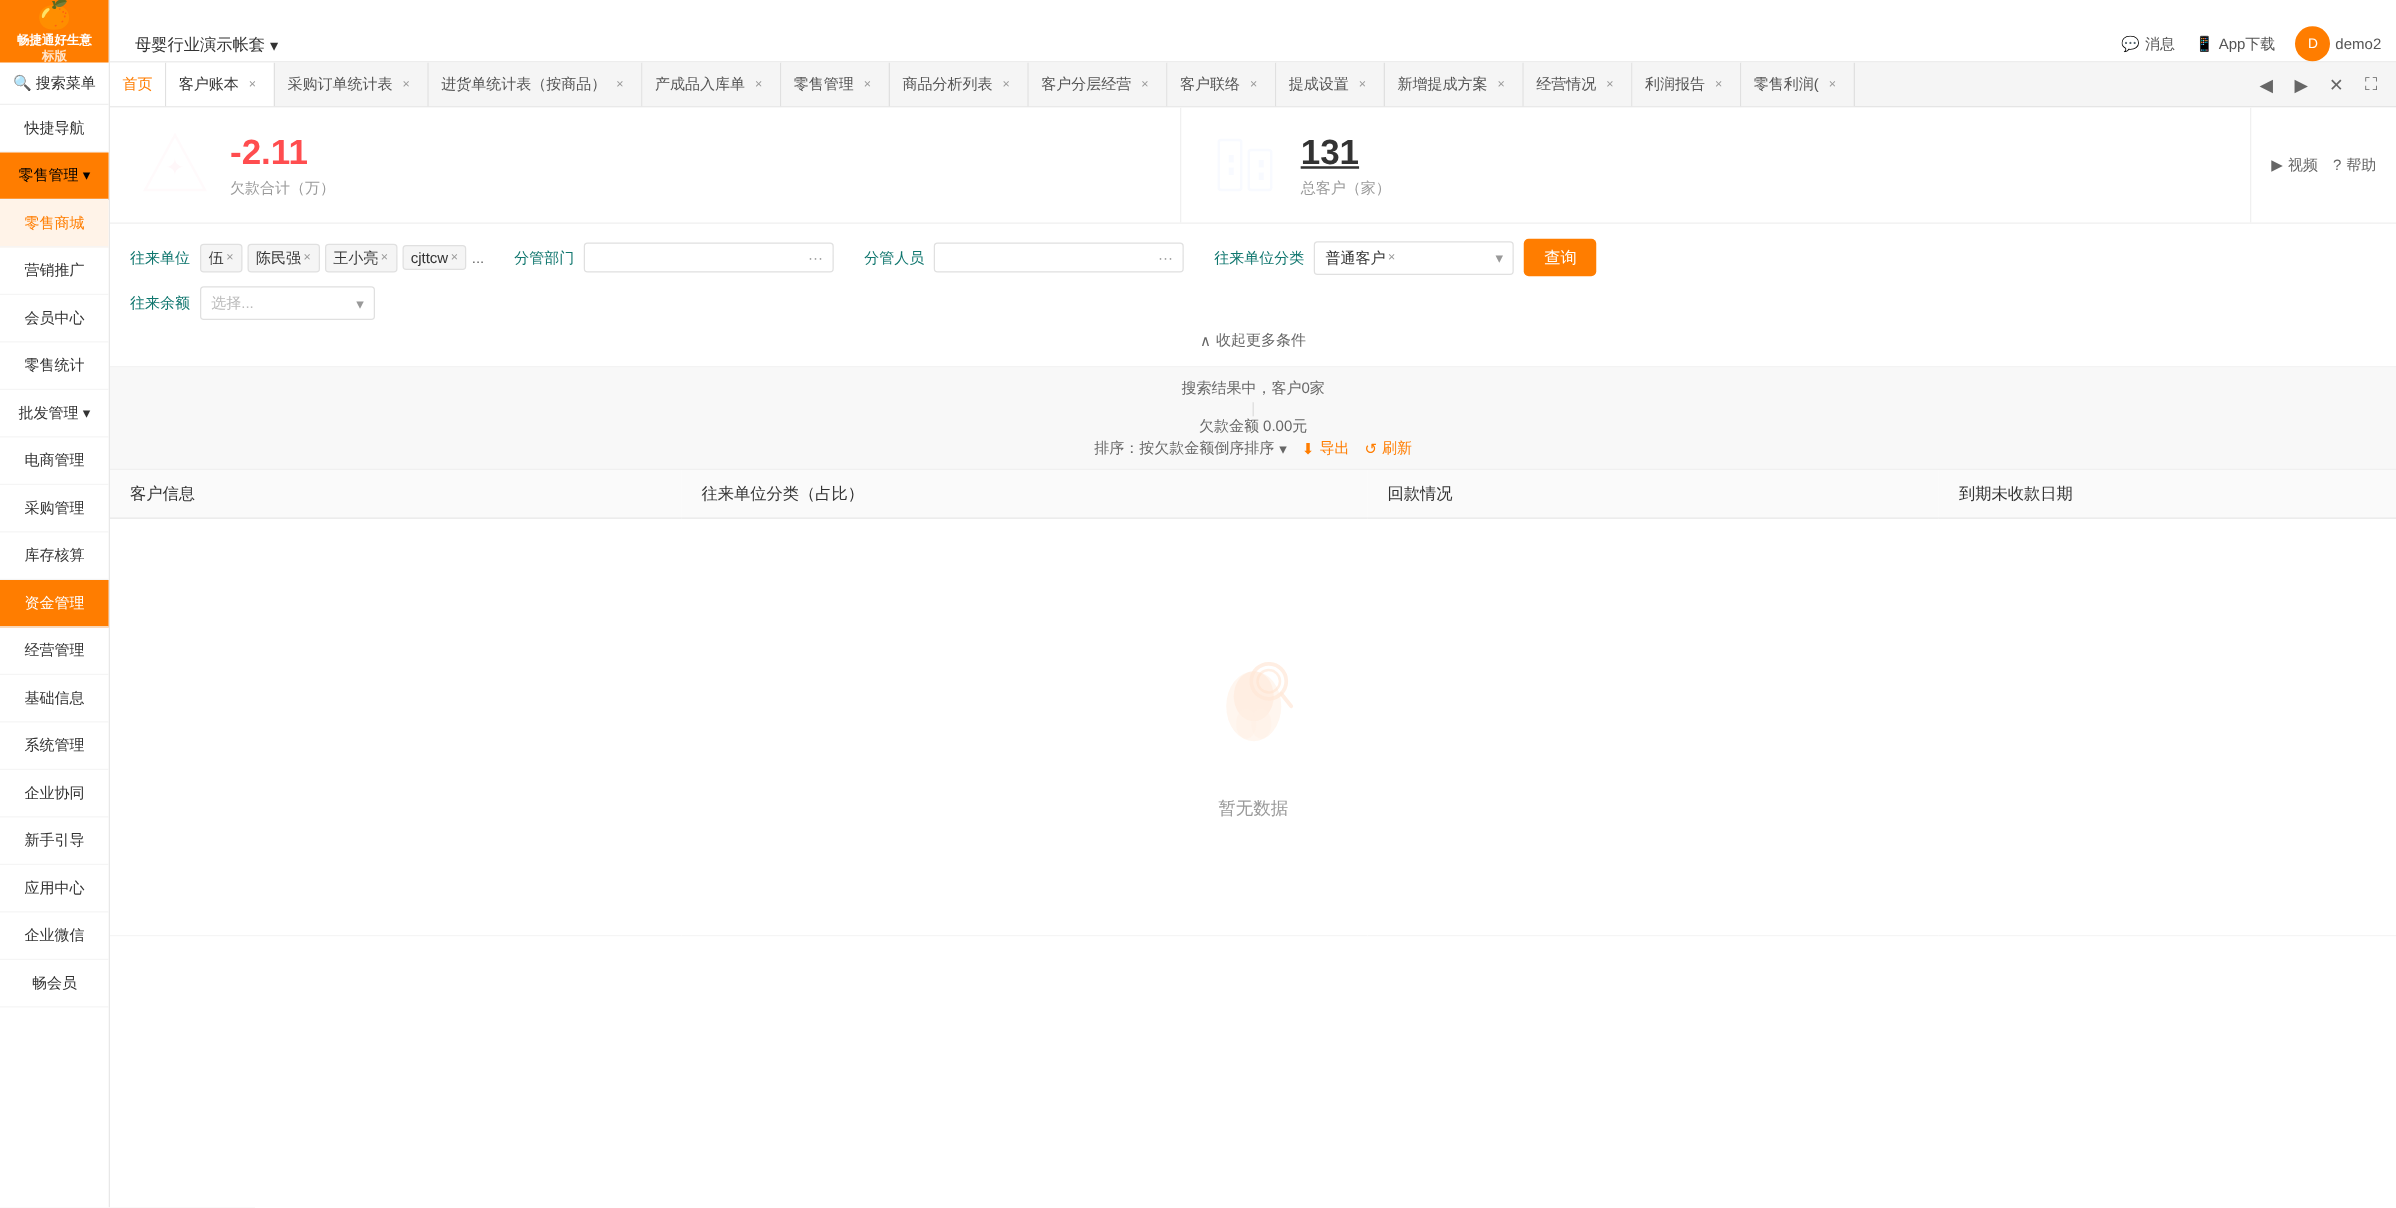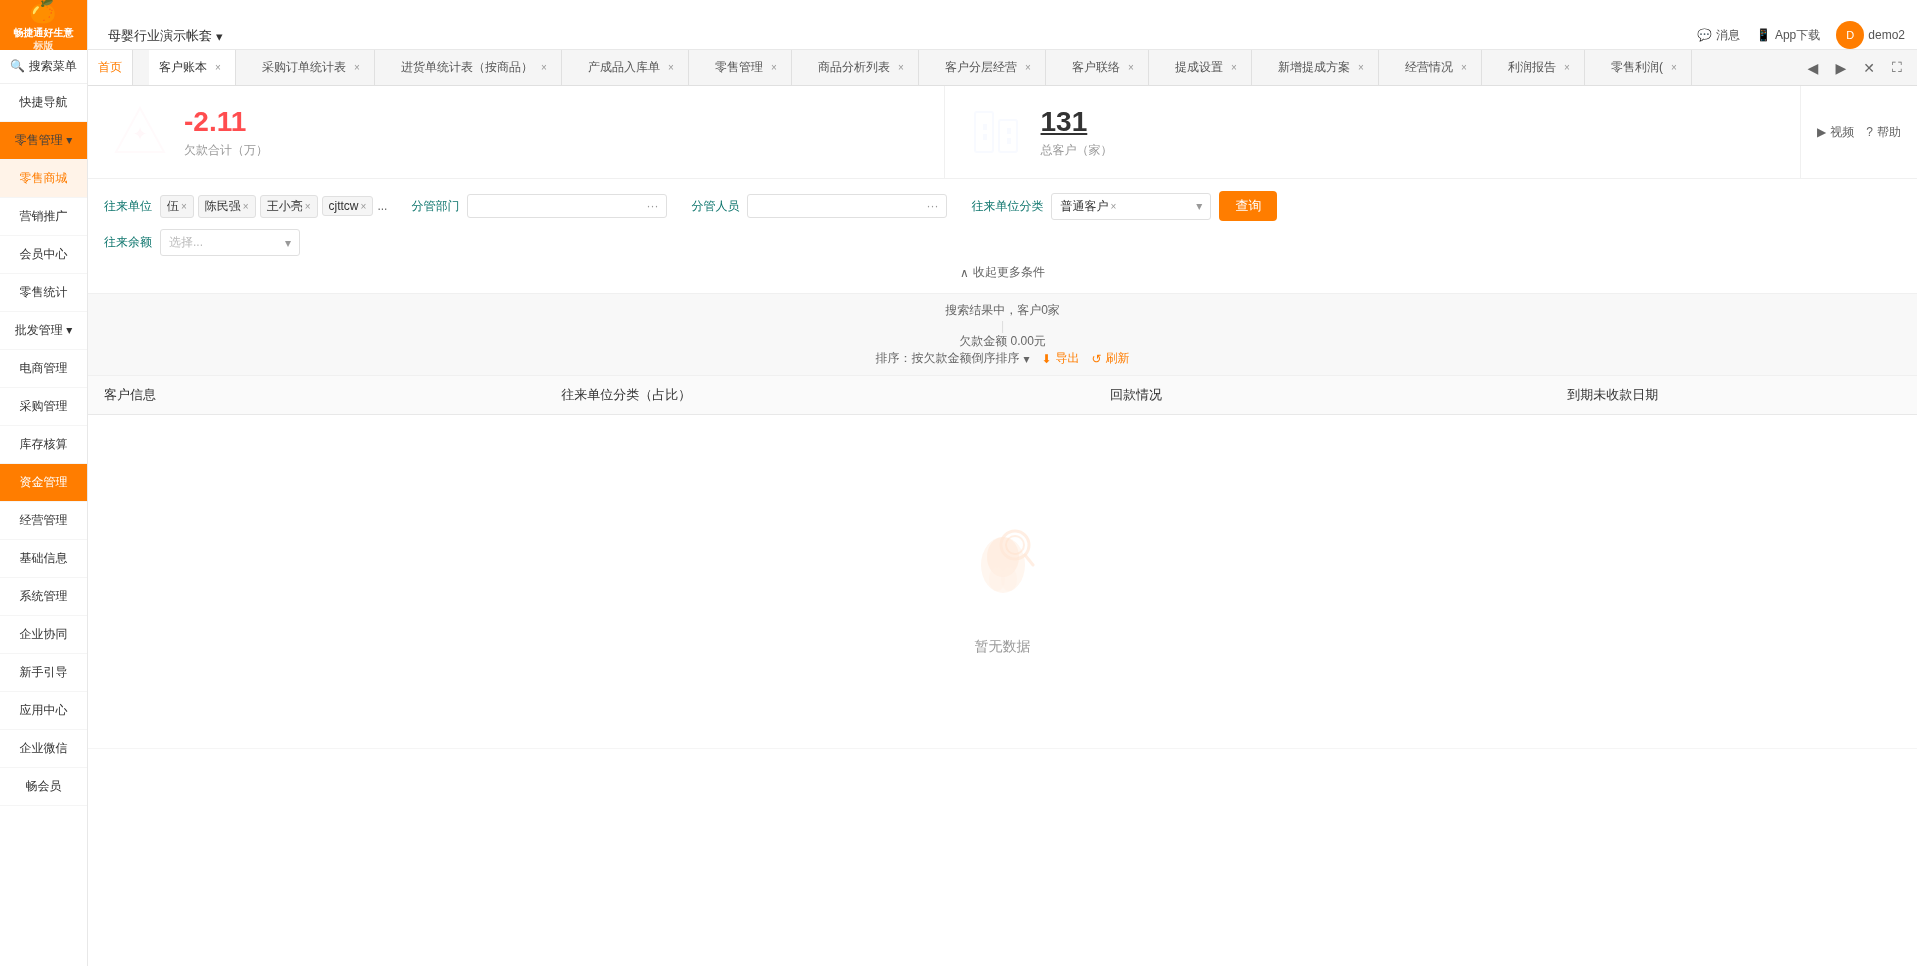--- a/index.html
+++ b/index.html
@@ -39,21 +39,21 @@
       cursor: pointer;
     }
     .sidebar-nav-item {
       padding: 10px 4px;
       text-align: center;
       font-size: 12px;
       color: #333;
       cursor: pointer;
       border-bottom: 1px solid #f5f5f5;
     }
-    .sidebar-nav-item.active { background: #ff7d00; color: #404040; }
+    .sidebar-nav-item.active { background: #ff7d00; color: #000000; }
     .sidebar-nav-item.active-light { background: #fff3e8; color: #ff7d00; }
 
     
     .main-wrapper {
       flex: 1;
       display: flex;
       flex-direction: column;
       overflow: hidden;
     }
 
@@ -105,21 +105,20 @@
 
     
     .tabbar {
       background: #f5f5f5;
       border-bottom: 1px solid #e0e0e0;
       display: flex;
       align-items: center;
       overflow: hidden;
       height: 36px;
       flex-shrink: 0;
-      gap: 16px;
     }
     .tab-item {
       display: flex;
       align-items: center;
       padding: 0 10px;
       height: 36px;
       font-size: 12px;
       color: #555;
       cursor: pointer;
       border-right: 1px solid #e0e0e0;

